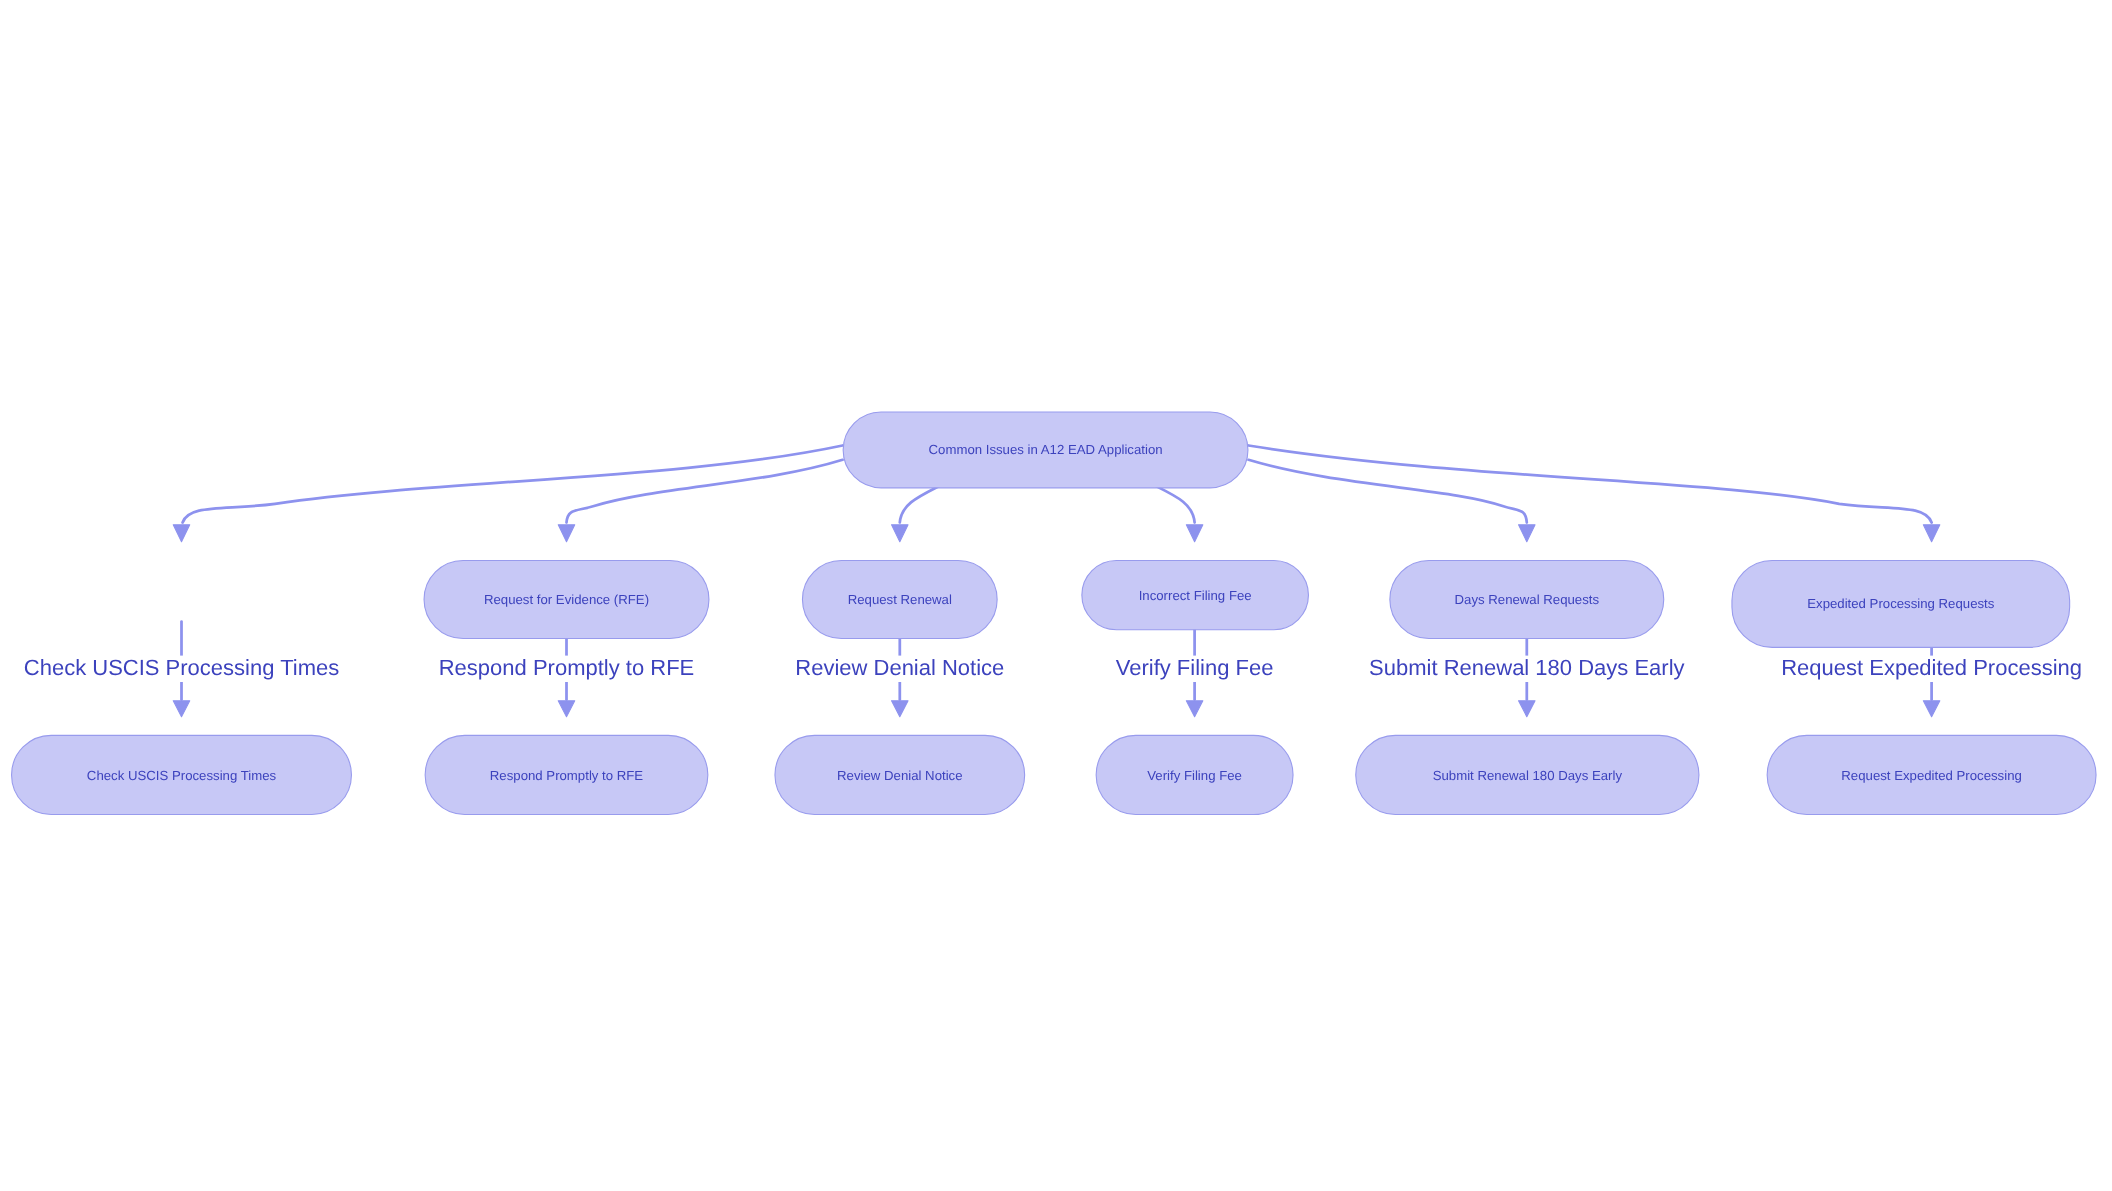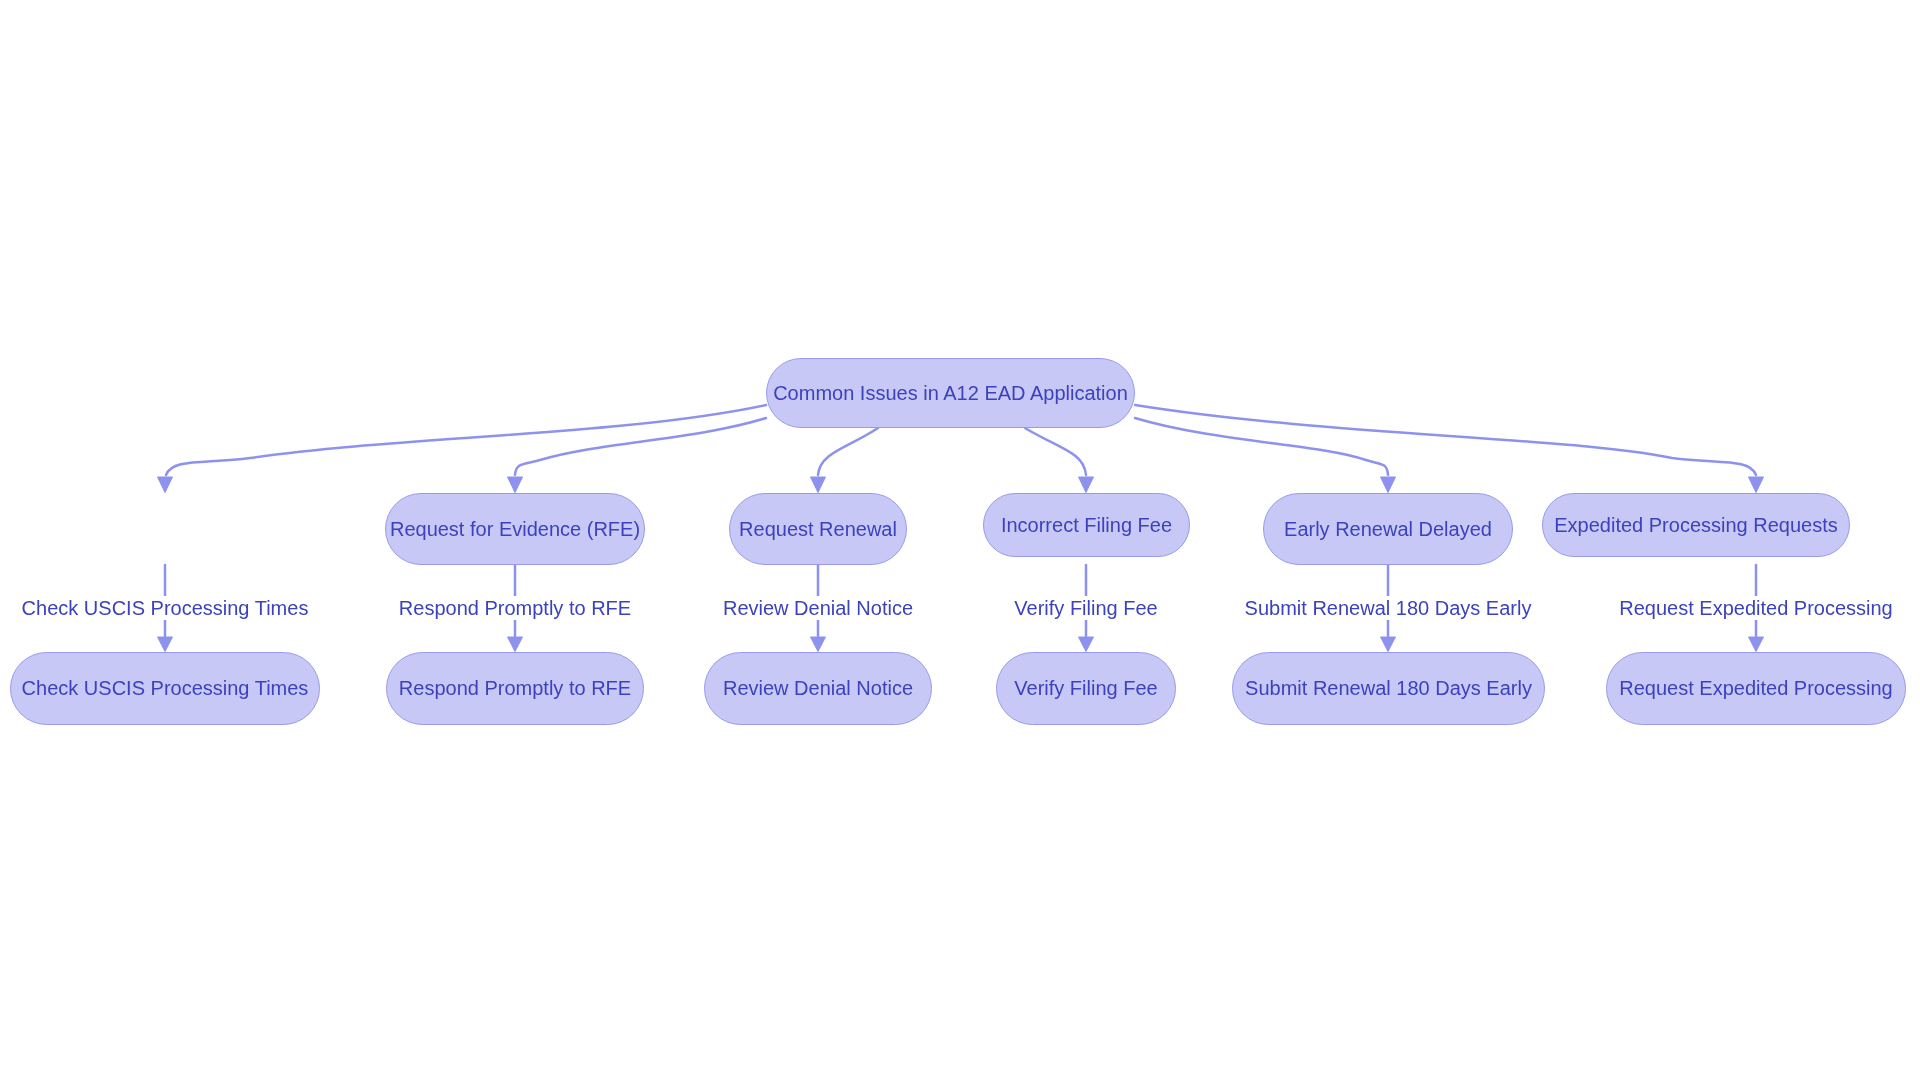--- a/index.html
+++ b/index.html
@@ -21,23 +21,24 @@
   .edges{position:absolute;left:0;top:0;width:1920px;height:1083px;}
   .edge{stroke:var(--edge);stroke-width:2.5;fill:none;stroke-linecap:round;}
   .arrowhead{fill:var(--edge);stroke:var(--edge);stroke-width:1;stroke-linejoin:round;}
   .node{
     position:absolute;
     display:flex;align-items:center;justify-content:center;
     background:var(--node-fill);
     border:1.5px solid var(--node-border);
     border-radius:37px;
     color:var(--text);
-    font-size:20px;
+    font-size:12px;
     white-space:nowrap;
     text-align:left;
+    margin-top:16px;
   }
   .edge-label{
     position:absolute;
     transform:translateX(-50%);
     background:var(--background);
     color:var(--text);
     font-size:20px;
     line-height:24px;
     padding:0 6px;
     white-space:nowrap;
@@ -77,22 +78,22 @@
     <polygon class="arrowhead" points="1078.5,637 1093.5,637 1086,651.5"></polygon>
     <polygon class="arrowhead" points="1380.5,637 1395.5,637 1388,651.5"></polygon>
     <polygon class="arrowhead" points="1748.5,637 1763.5,637 1756,651.5"></polygon>
   </svg>
 
   <div class="node" style="left:766px;top:358px;width:369px;height:70px;border-radius:35px;">Common Issues in A12 EAD Application</div>
 
   <div class="node" style="left:385px;top:493px;width:260px;height:72px;">Request for Evidence (RFE)</div>
   <div class="node" style="left:729px;top:493px;width:178px;height:72px;">Request Renewal</div>
   <div class="node" style="left:983px;top:493px;width:207px;height:64px;">Incorrect Filing Fee</div>
-  <div class="node" style="left:1263px;top:493px;width:250px;height:72px;">Early Renewal Delayed</div>
-  <div class="node" style="left:1542px;top:493px;width:308px;height:64px;">Expedited Processing Requests</div>
+  <div class="node" style="left:1263px;top:493px;width:250px;height:72px;">Days Renewal Requests</div>
+  <div class="node" style="left:1574px;top:493px;width:308px;height:80px;">Expedited Processing Requests</div>
 
   <div class="edge-label" style="left:165px;top:596px;">Check USCIS Processing Times</div>
   <div class="edge-label" style="left:515px;top:596px;">Respond Promptly to RFE</div>
   <div class="edge-label" style="left:818px;top:596px;">Review Denial Notice</div>
   <div class="edge-label" style="left:1086px;top:596px;">Verify Filing Fee</div>
   <div class="edge-label" style="left:1388px;top:596px;">Submit Renewal 180 Days Early</div>
   <div class="edge-label" style="left:1756px;top:596px;">Request Expedited Processing</div>
 
   <div class="node" style="left:10px;top:652px;width:310px;height:73px;">Check USCIS Processing Times</div>
   <div class="node" style="left:386px;top:652px;width:258px;height:73px;">Respond Promptly to RFE</div>

